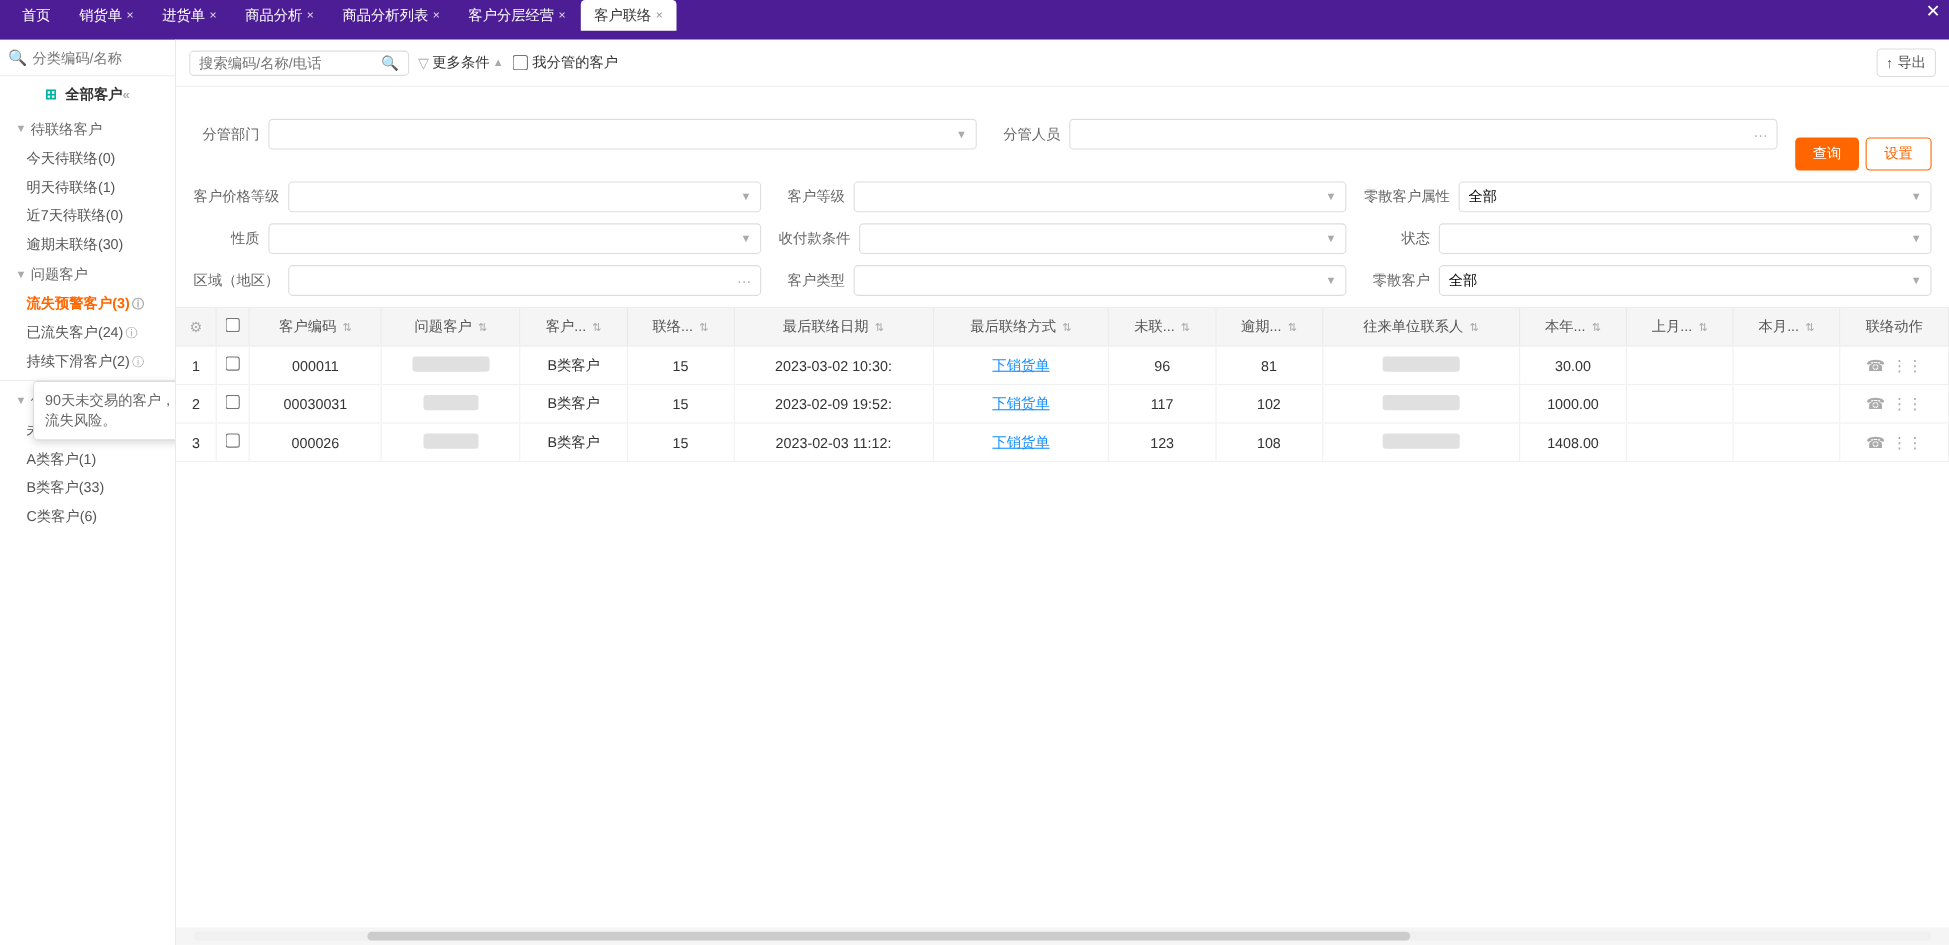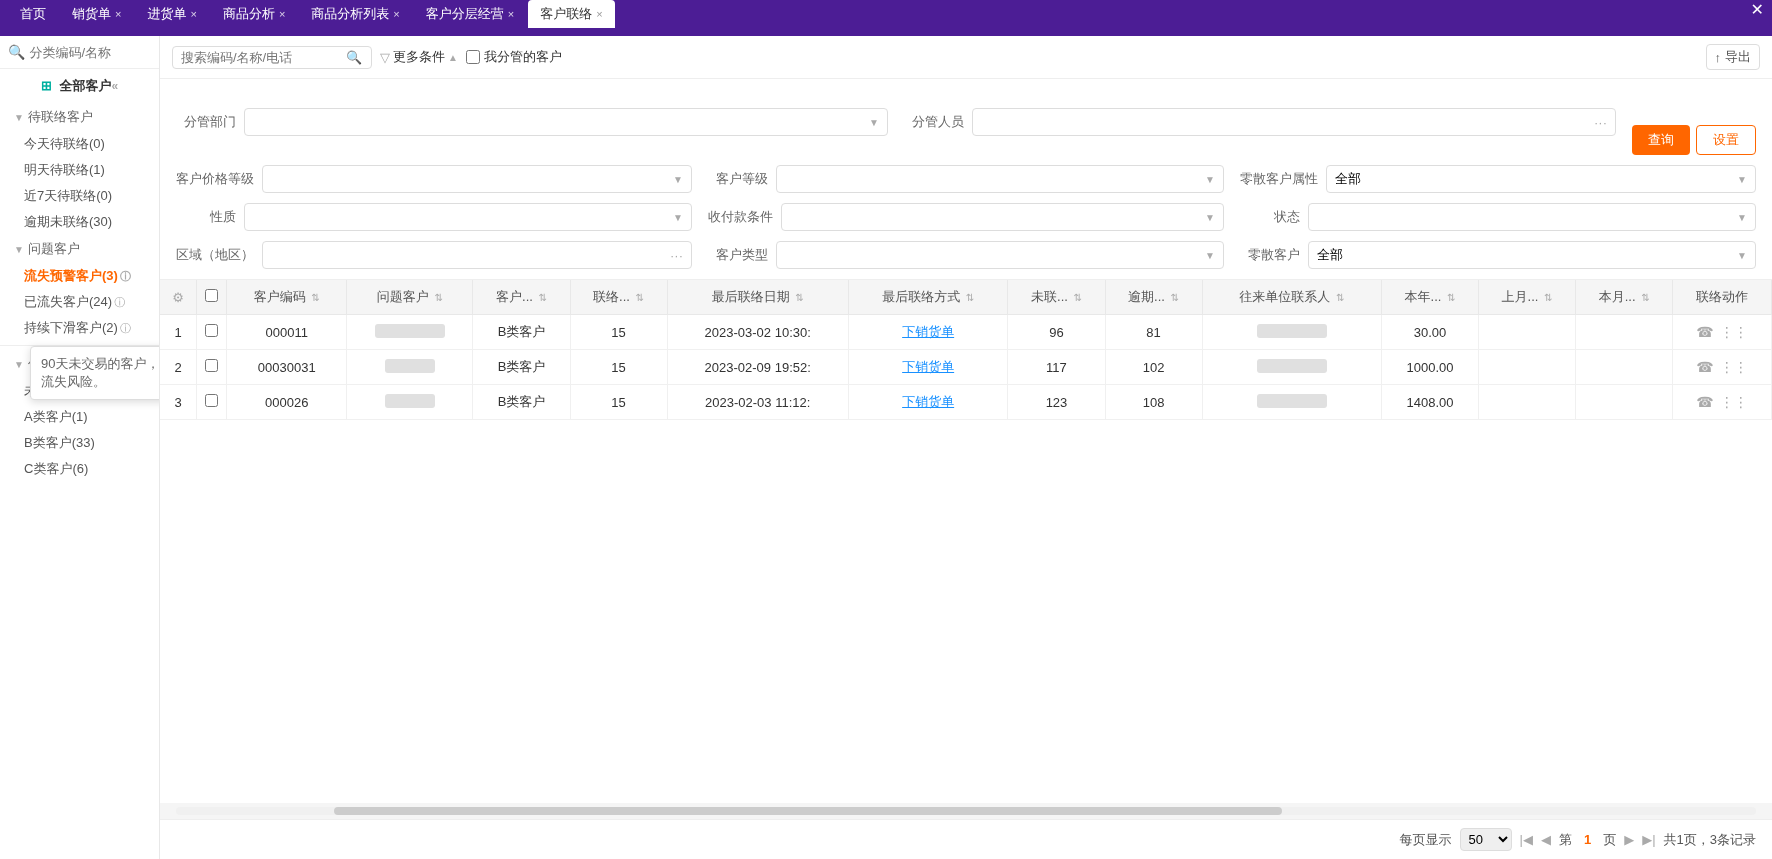--- a/index.html
+++ b/index.html
@@ -677,30 +677,14 @@
     </td>
   </tr>
           </tbody>
       </table>
     </div>
 
     <div class="scroll-bar-h">
       <div class="scroll-bar-h-inner"></div>
     </div>
 
-    <div class="pagination">
-      <span>每页显示</span>
-      <select>
-        <option>50</option>
-        <option>20</option>
-        <option>100</option>
-      </select>
-      <span class="page-btn">|◀</span>
-      <span class="page-btn">◀</span>
-      <span>第</span>
-      <span class="page-current">1</span>
-      <span>页</span>
-      <span class="page-btn">▶</span>
-      <span class="page-btn">▶|</span>
-      <span>共1页，3条记录</span>
-    </div>
   </div>
 </div>
 
 </body></html>

